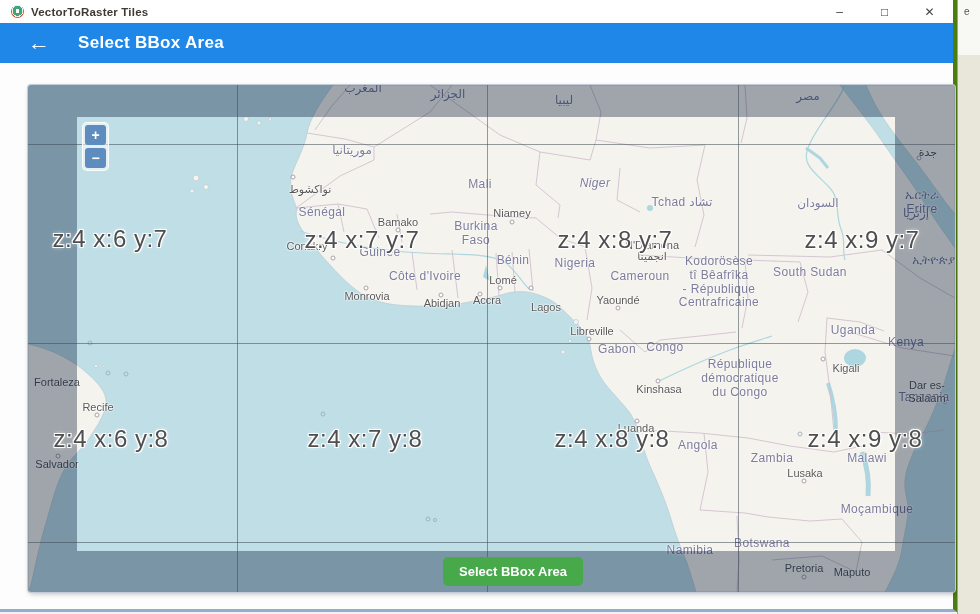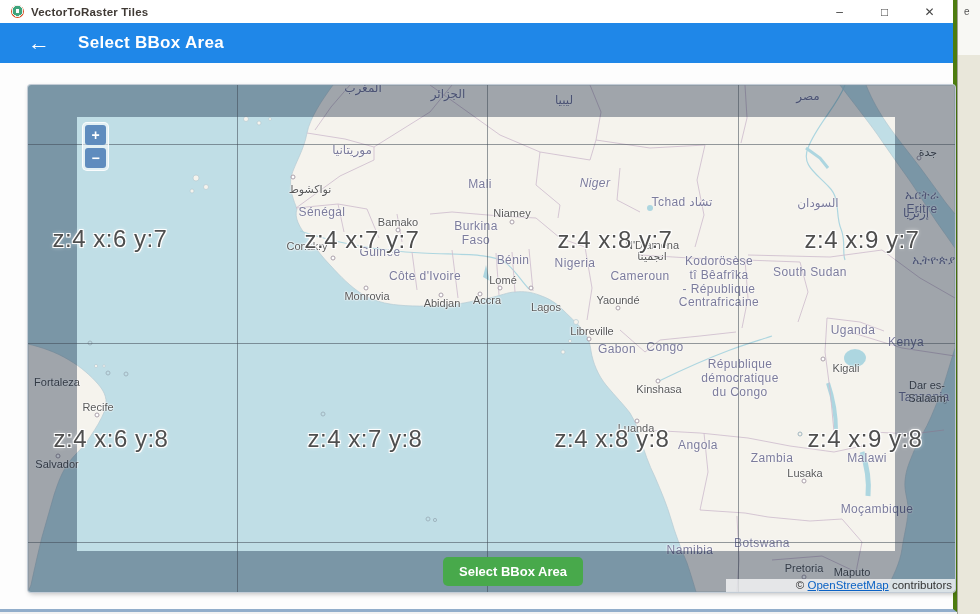--- a/index.html
+++ b/index.html
@@ -319,21 +319,20 @@
             <div class="tile-label" style="left: 365px; top: 440px;">z:4 x:7 y:8</div>
             <div class="tile-label" style="left: 612px; top: 440px;">z:4 x:8 y:8</div>
             <div class="tile-label" style="left: 865px; top: 440px;">z:4 x:9 y:8</div>
           </div>
 
         <div class="zoom-ctl">
           <div class="zoom-btn">+</div>
           <div class="zoom-btn">−</div>
         </div>
 
-        <div class="attribution"><span>© </span><a>OpenStreetMap</a><span> contributors</span></div>
 
         <button class="select-bbox-btn">Select BBox Area</button>
       </div>
     </div>
 
   </div>
 
   <div class="desktop-strip">
     <span class="desktop-frag">e</span>
   </div>

